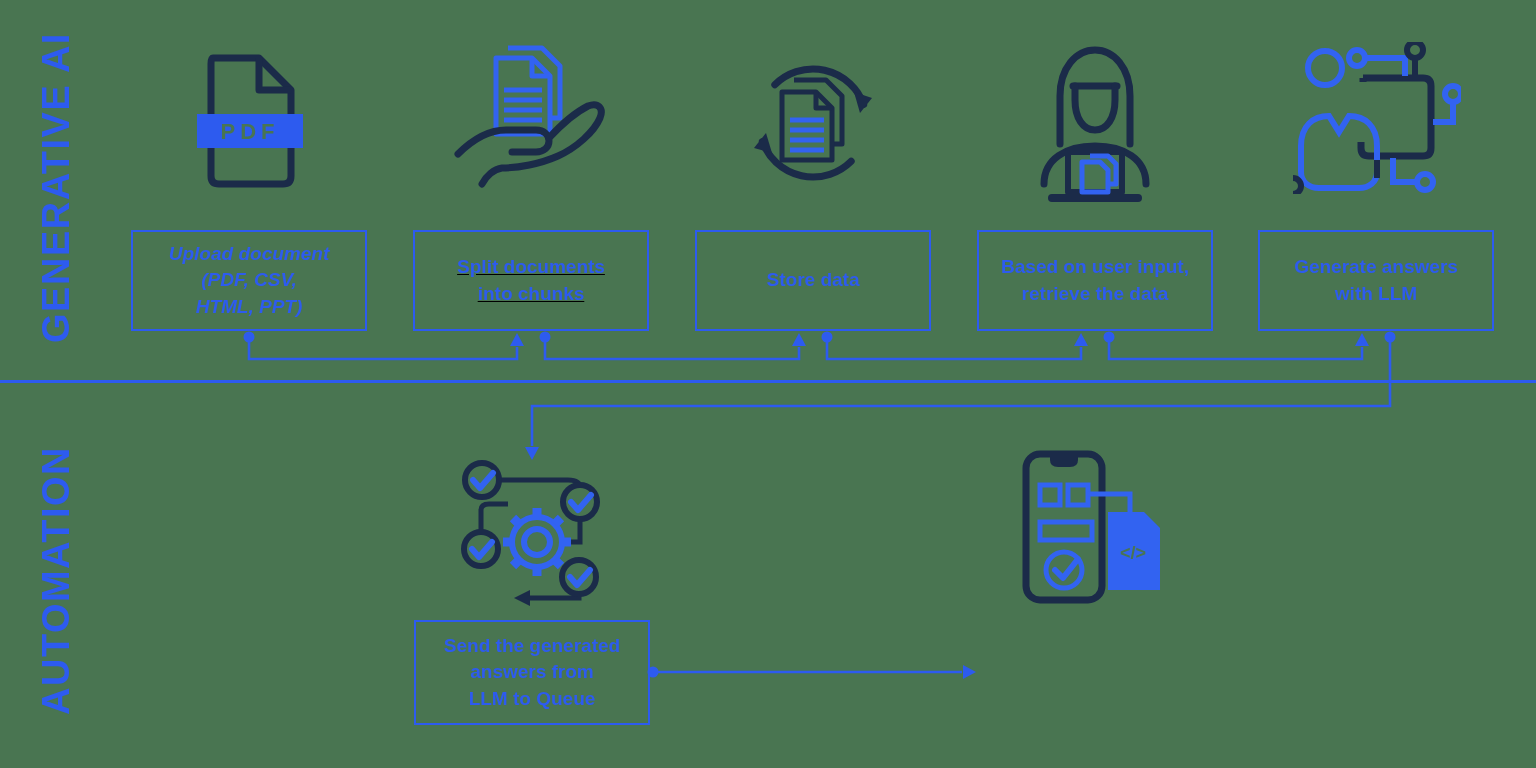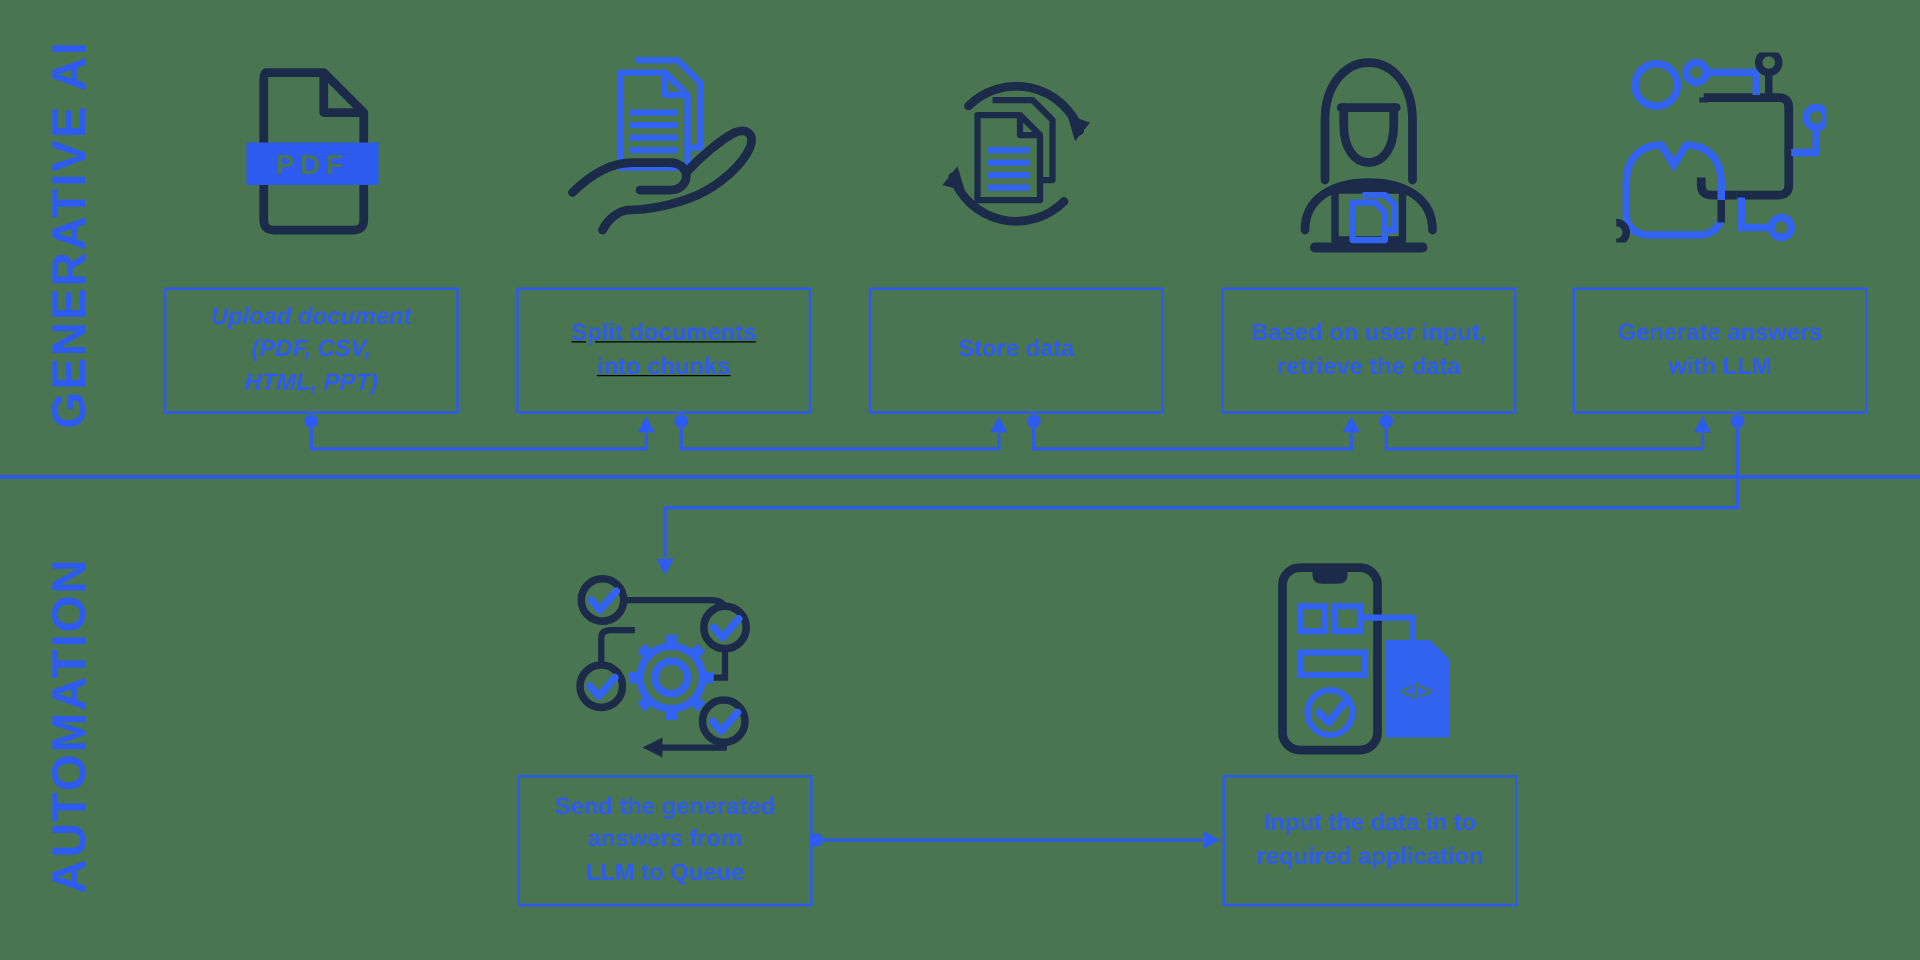--- a/index.html
+++ b/index.html
@@ -206,18 +206,14 @@
   <div class="step-box" style="left:1258px;top:230px;justify-content:center;">
     <span class="step-text">Generate answers
 with LLM</span>
   </div>
 
   <div class="step-box auto" style="left:414px;top:620px;">
     <span class="step-text">Send the generated
 answers from
 LLM to Queue</span>
   </div>
-  <div class="step-box auto" style="left:978px;top:620px;">
-    <span class="step-text">Input the data in to
-required application</span>
-  </div>
 
 </div>
 
 </body></html>

